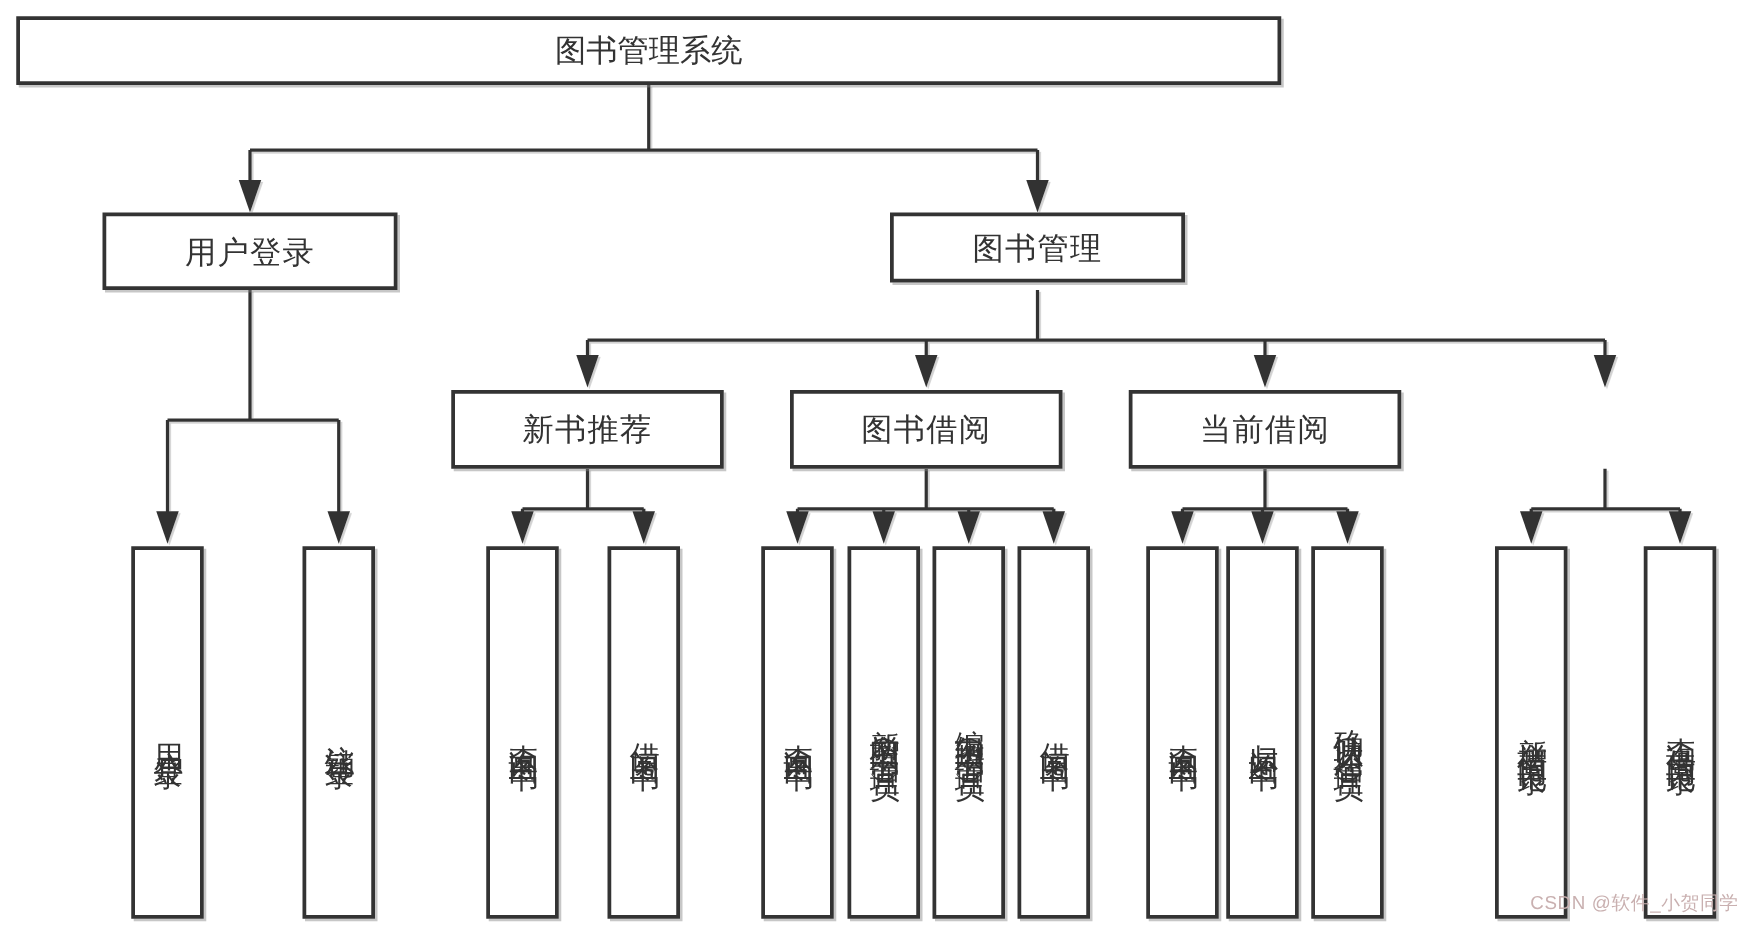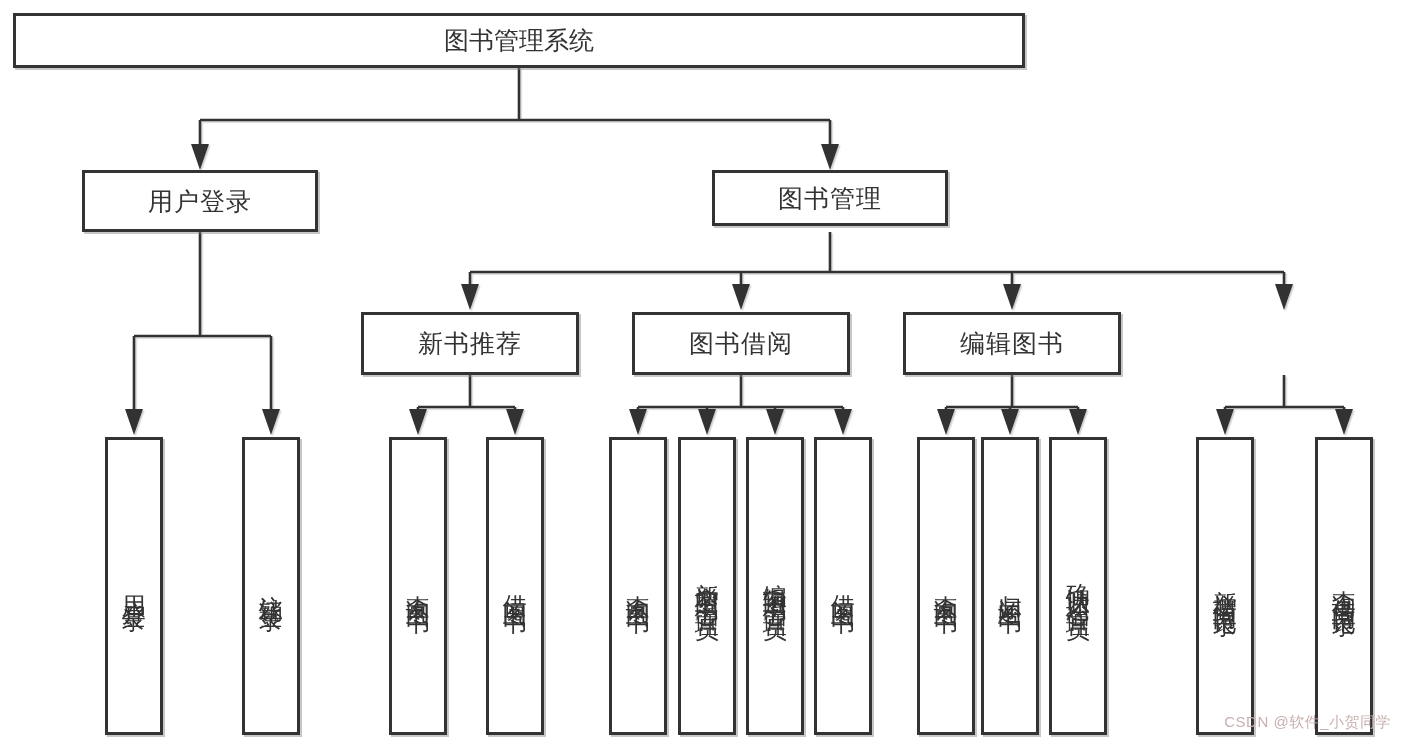--- a/index.html
+++ b/index.html
@@ -154,21 +154,21 @@
     <span>图书管理</span>
   </div>
 
   <div class="node h" style="left:361px; top:312px; width:218px; height:63px;">
     <span>新书推荐</span>
   </div>
   <div class="node h" style="left:632px; top:312px; width:218px; height:63px;">
     <span>图书借阅</span>
   </div>
   <div class="node h" style="left:903px; top:312px; width:218px; height:63px;">
-    <span>编辑图书</span>
+    <span>当前借阅</span>
   </div>
 
   <div class="node leaf" style="left:105px;">
     <span>用户登录</span>
   </div>
   <div class="node leaf" style="left:242px;">
     <span>注销登录</span>
   </div>
 
   <div class="node leaf" style="left:389px;">

